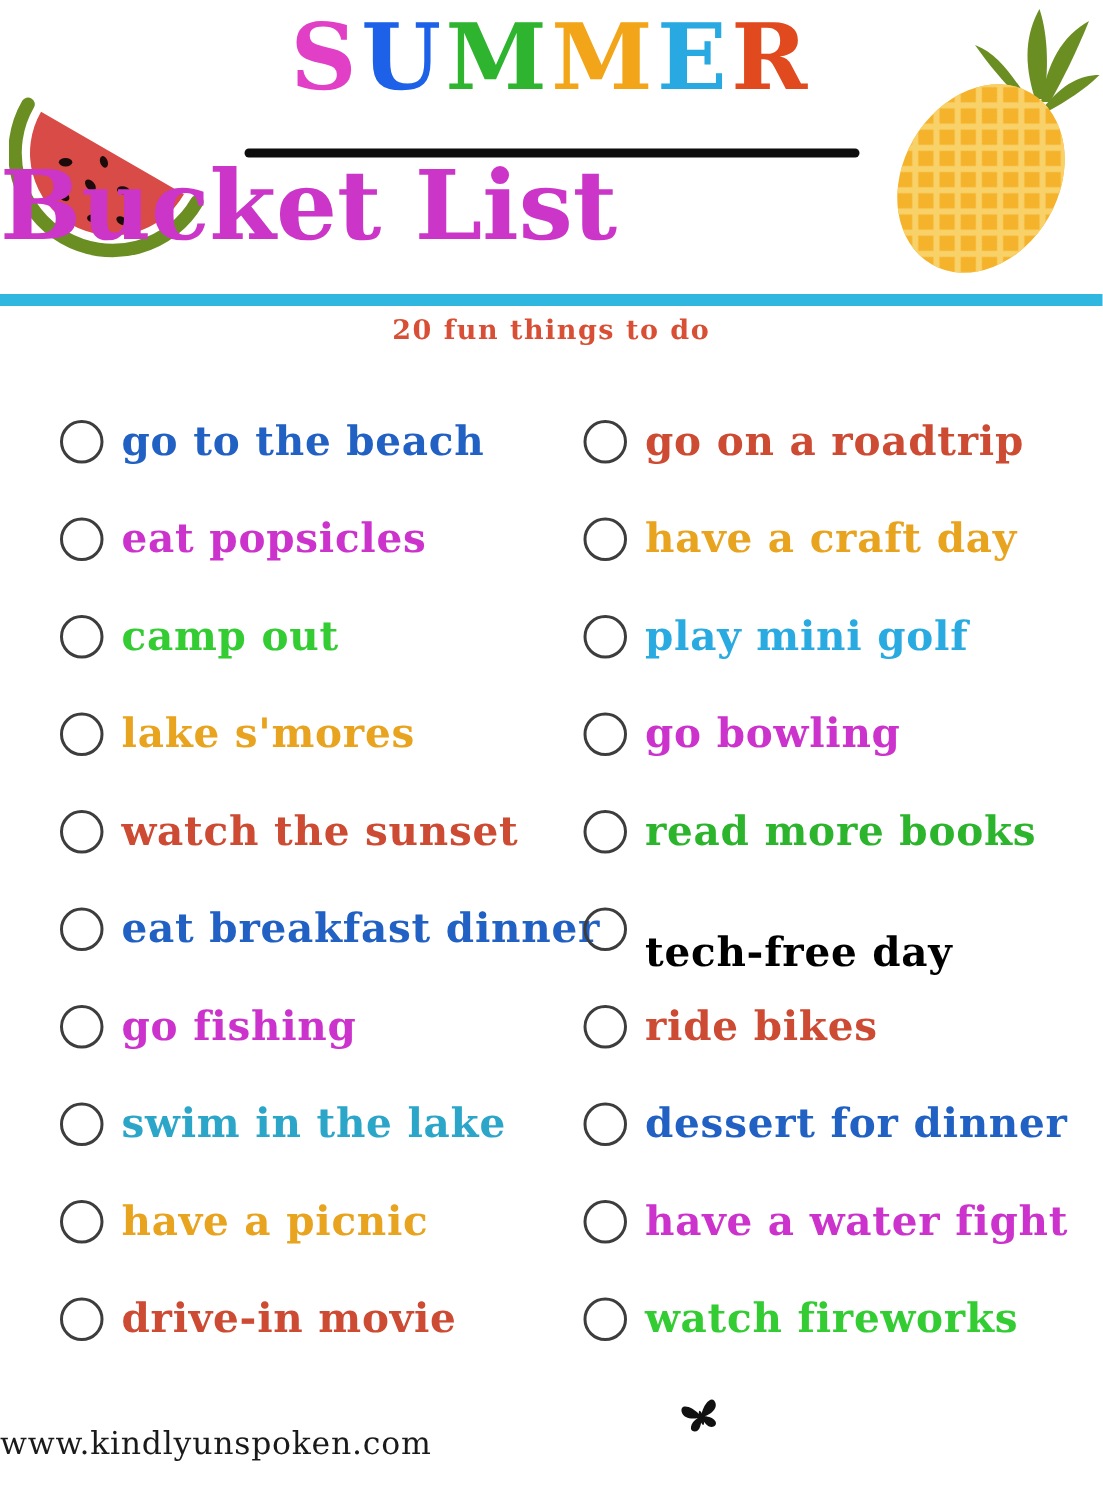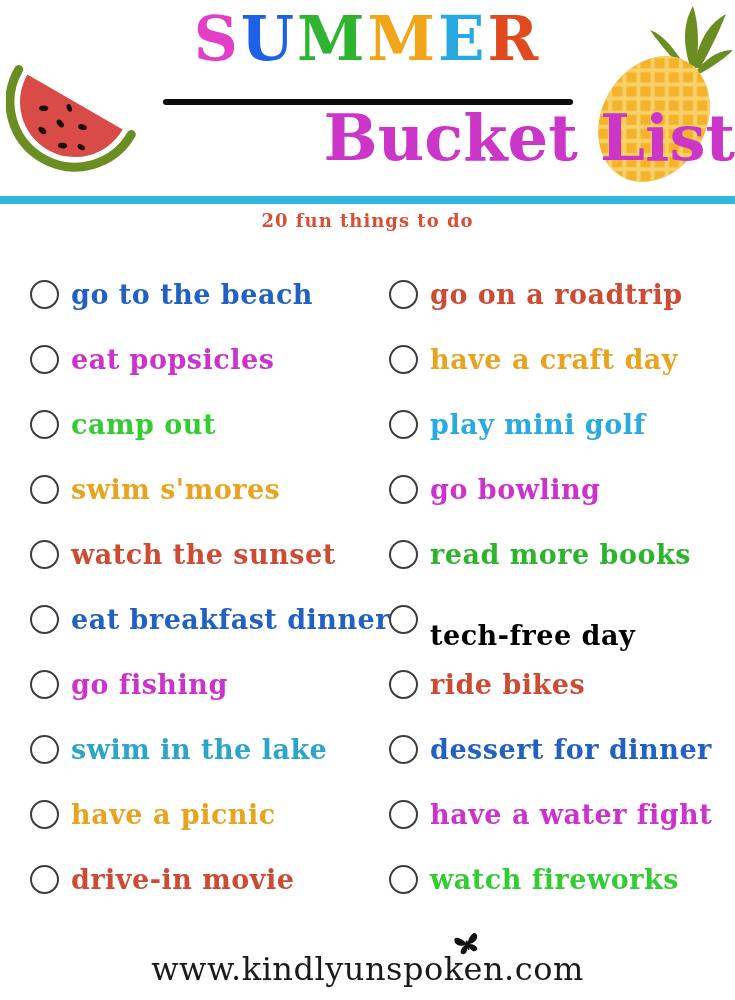--- a/index.html
+++ b/index.html
@@ -17,48 +17,48 @@
     position:absolute; top:8px; left:0; width:100%;
     text-align:center; font-size:61px; font-weight:bold;
     letter-spacing:3px; line-height:1; white-space:nowrap;
   }
   .title-underline {
     position:absolute; top:99px; left:50%; transform:translateX(-50%);
     width:410px; height:6px; border-radius:3px;
   }
   .bucket-title {
     position:absolute; top:106px; left:0; width:100%;
-    text-align:right; font-size:64px; font-weight:bold; line-height:1; white-space:nowrap;
+    text-align:left; font-size:64px; font-weight:bold; line-height:1; white-space:nowrap;
   }
   .cyan-bar { position:absolute; top:196px; left:0; width:735px; height:8px; }
 
   .tagline {
     position:absolute; top:210px; left:0; width:100%;
     text-align:center; font-size:18px; font-weight:bold; letter-spacing:1px;
   }
 
   
   .checklist {
     position:absolute; top:262px; left:0; width:735px;
     display:grid; grid-template-columns:385px 350px;
   }
-  .col-left  { padding-left:30px; }
+  .col-left  { padding-left:40px; }
   .col-right { padding-left:4px; }
   .item { height:65px; display:flex; align-items:center; }
   .circle {
     width:29px; height:29px; border:2px solid #3d3d3d; border-radius:50%;
     flex:0 0 auto; margin-right:12px; background:transparent; box-sizing:border-box;
   }
   .label { font-size:27px; font-weight:bold; white-space:nowrap; letter-spacing:0.5px; }
 
   
   .butterfly { position:absolute; top:929px; left:451px; width:32px; height:28px; }
   .footer-site {
     position:absolute; top:950px; left:0; width:100%;
-    text-align:center; font-size:32px; color:#1a1a1a; letter-spacing:0.5px;
+    text-align:left; font-size:21px; color:#1a1a1a; letter-spacing:0.5px;
   }
 </style>
 </head>
 <body>
 
 <div class="page">
 
   <svg class="watermelon" viewBox="0 0 138 158" xmlns="http://www.w3.org/2000/svg">
     <g transform="rotate(30 69 74)">
       <path d="M 4 74 A 65 65 0 0 0 134 74" fill="none" stroke="#6b8e23" stroke-width="9" stroke-linecap="round"></path>
@@ -109,21 +109,21 @@
     <span class="label" style="color: rgb(204, 51, 204);">eat popsicles</span>
   </div>
 
   <div class="item">
     <span class="circle"></span>
     <span class="label" style="color: rgb(51, 204, 51);">camp out</span>
   </div>
 
   <div class="item">
     <span class="circle"></span>
-    <span class="label" style="color: rgb(232, 163, 31);">swim s'mores</span>
+    <span class="label" style="color: rgb(232, 163, 31);">lake s'mores</span>
   </div>
 
   <div class="item">
     <span class="circle"></span>
     <span class="label" style="color: rgb(205, 74, 51);">watch the sunset</span>
   </div>
 
   <div class="item">
     <span class="circle"></span>
     <span class="label" style="color: rgb(34, 97, 196);">eat breakfast dinner</span>

